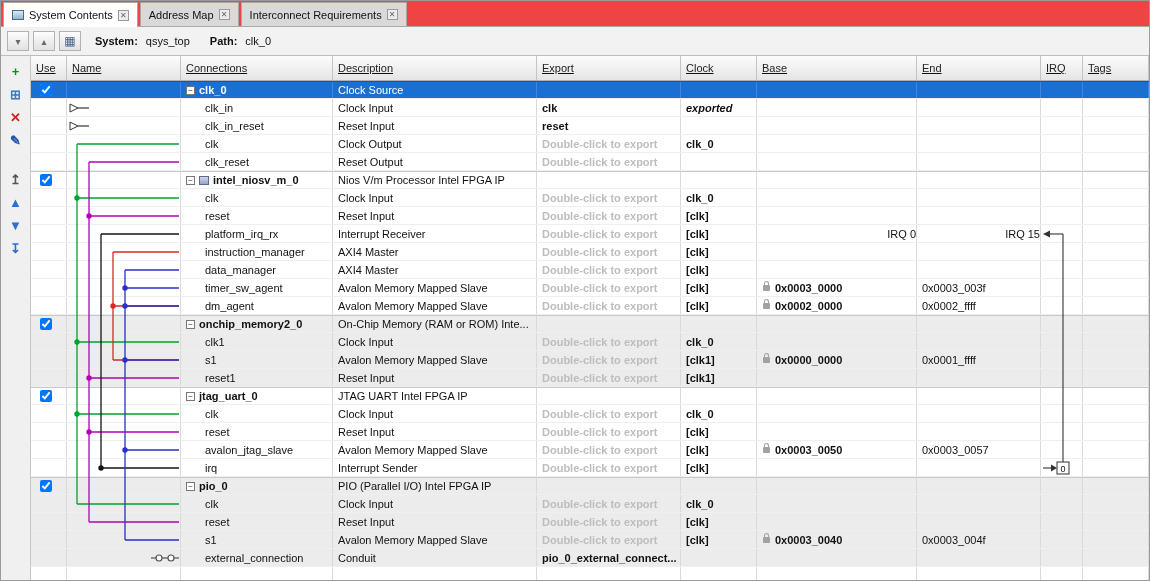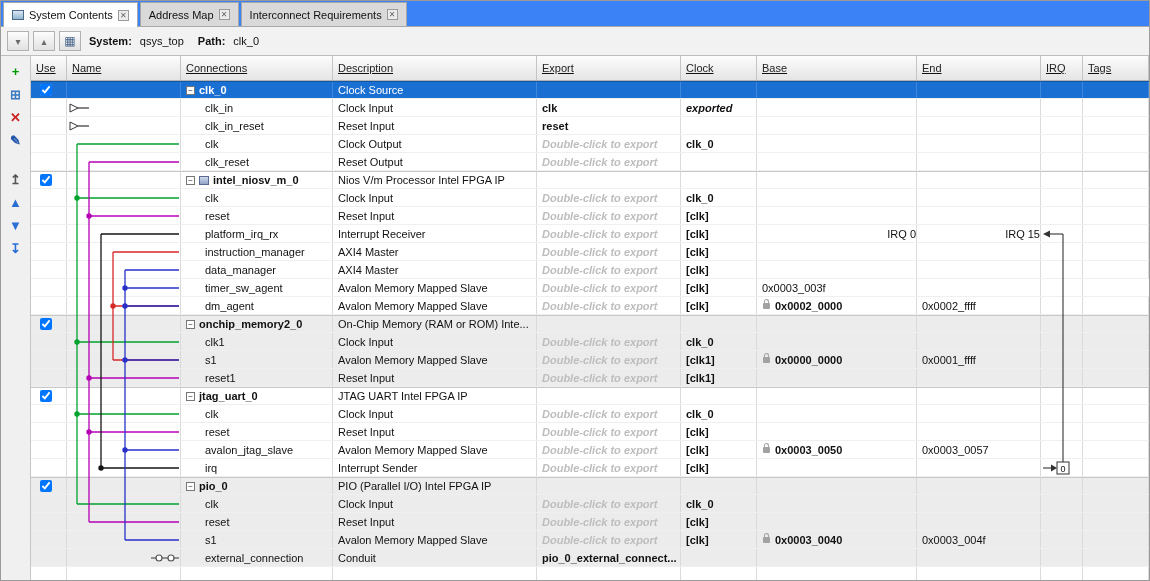--- a/index.html
+++ b/index.html
@@ -1,31 +1,31 @@
 <!DOCTYPE html>
 <html><head>
 <meta charset="utf-8">
 <style>
   * { box-sizing: border-box; margin: 0; padding: 0; }
   html,body { width:1150px; height:581px; overflow:hidden; }
   body { font-family:"Liberation Sans", sans-serif; font-size:11px; color:#111; background:#fff; }
   .app { width:1150px; height:581px; border:1px solid #9a9a9a; display:flex; flex-direction:column; background:#fff; }
 
   
-  .tabbar { height:26px; background:#3b82f6; display:flex; align-items:flex-end; padding-left:2px; gap:2px; border-bottom:1px solid #a8a8a8; flex:0 0 auto; }
+  .tabbar { height:26px; background:#ef4444; display:flex; align-items:flex-end; padding-left:2px; gap:2px; border-bottom:1px solid #a8a8a8; flex:0 0 auto; }
   .tab { height:24px; display:flex; align-items:center; gap:5px; padding:0 8px; border:1px solid #a8a8a8; border-bottom:none; background:#d9d9d9; white-space:nowrap; cursor:default; }
   .tab.active { background:#fff; height:25px; margin-bottom:-1px; }
   .tab-icon { width:12px; height:10px; border:1px solid #4a6a8a; background:linear-gradient(#dce8f4,#93b4d2); display:inline-block; }
   .tab-close { width:11px; height:11px; border:1px solid #9a9a9a; background:#ececec; color:#666; font-size:8px; line-height:9px; text-align:center; display:inline-block; }
 
   
   .toolbar { height:29px; background:#f2f2f2; border-bottom:1px solid #bdbdbd; display:flex; align-items:center; padding:0 6px; gap:4px; flex:0 0 auto; }
   .tbtn { width:22px; height:20px; border:1px solid #b2b2b2; background:linear-gradient(#fdfdfd,#e1e1e1); color:#6a6a6a; font-size:10px; display:flex; align-items:center; justify-content:center; }
   .tbtn.filter { color:#46618a; font-size:12px; }
-  .sys-strong { font-weight:bold; margin-left:4px; }
+  .sys-strong { font-weight:bold; margin-left:10px; }
   .sys-val { margin-left:4px; margin-right:6px; }
 
   
   .main { flex:1; display:flex; min-height:0; }
   .leftbar { width:30px; background:#f0f0f0; border-right:1px solid #c6c6c6; display:flex; flex-direction:column; align-items:center; padding-top:6px; flex:0 0 auto; }
   .lbtn { width:20px; height:19px; margin-bottom:4px; display:flex; align-items:center; justify-content:center; font-size:13px; font-weight:bold; cursor:default; }
   .lbtn.gap { margin-top:16px; }
 
   .table { flex:1; display:flex; flex-direction:column; min-width:0; }
   .grid-cols { display:grid; grid-template-columns:36px 114px 152px 204px 144px 76px 160px 124px 42px 1fr; }
@@ -36,21 +36,21 @@
   .row { height:18px; border-bottom:1px solid #efefef; }
   .row.shade { background:#ececec; }
   .row.group { border-top:1px solid #c8c8c8; }
   .row.selected { background:#1a70d2; color:#fff; border-top:1px solid #1157a8; }
   .cell { border-right:1px solid #dadada; display:flex; align-items:center; padding-left:5px; white-space:nowrap; overflow:hidden; height:100%; }
   .row.selected .cell { border-right-color:#3f87dc; }
   .cell.rightal { justify-content:flex-end; padding-left:2px; }
   .cell input[type=checkbox] { width:12px; height:12px; margin-left:4px; }
   .name-child { padding-left:24px;align-items:center; }
   .bold { font-weight:bold; }
-  .ph { color:#bdbdbd; font-style:italic; font-weight:bold; }
+  .ph { color:#bdbdbd; font-weight:bold; }
   .clockv { font-weight:bold; }
   .exported { font-weight:bold; font-style:italic; }
   .g-glyph { width:9px; height:9px; border:1px solid #777; background:#fff; color:#333; font-size:8px; line-height:7px; text-align:center; display:inline-block; margin-right:4px; flex:0 0 auto; }
   .chip-icon { width:10px; height:9px; border:1px solid #5a6a90; background:linear-gradient(#cdd8ec,#93a4c8); display:inline-block; margin-right:4px; flex:0 0 auto; }
   .lock { display:inline-block; width:7px; height:6px; background:#a2a2a2; border-radius:1px; position:relative; margin:0 5px 0 1px; flex:0 0 auto; }
   .lock::before { content:""; position:absolute; left:1px; top:-4px; width:3px; height:4px; border:1px solid #a2a2a2; border-bottom:none; border-radius:3px 3px 0 0; }
   svg.overlay { position:absolute; top:0; pointer-events:none; }
   .filler { height:16px; }
 </style>
 </head>
@@ -359,20 +359,24 @@
               <span>timer_sw_agent</span>
             </div>
             <div class="cell">
               <span>Avalon Memory Mapped Slave</span>
             </div>
             <div class="cell">
               <span class="ph">Double-click to export</span>
             </div>
             <div class="cell">
               <span class="clockv">[clk]</span>
+            </div>
+            <div class="cell">
+              <span class="lock"></span>
+              <span class="bold">0x0003_0000</span>
             </div>
             <div class="cell">
               <span>0x0003_003f</span>
             </div>
             <div class="cell"></div>
             <div class="cell"></div>
           </div>
           <div class="row grid-cols">
             <div class="cell"></div>
             <div class="cell"></div>

